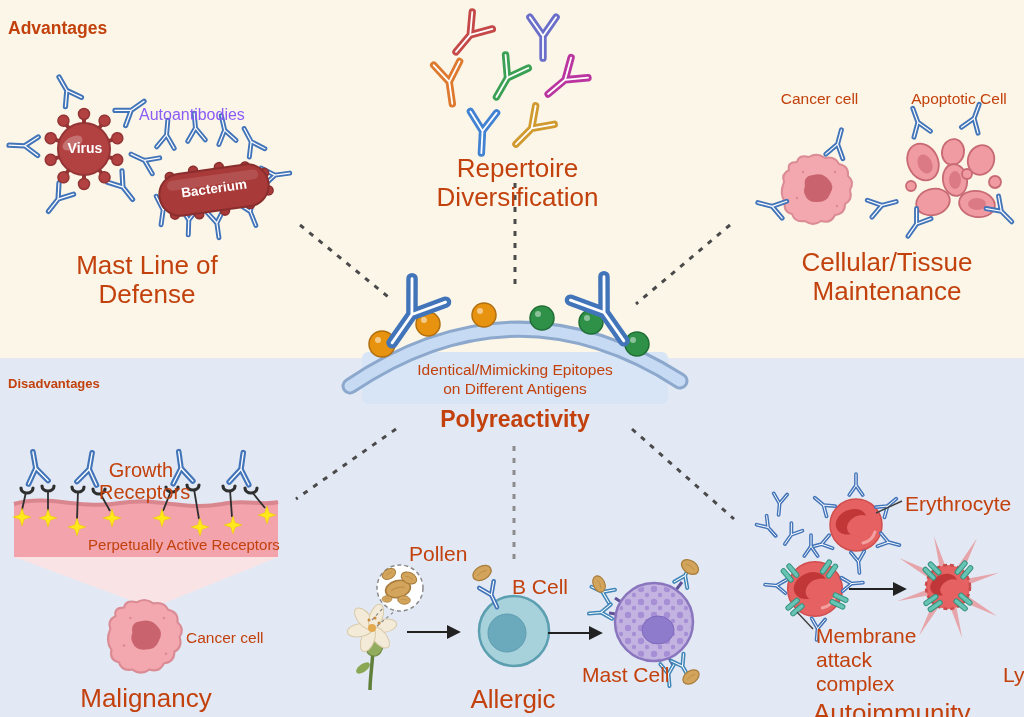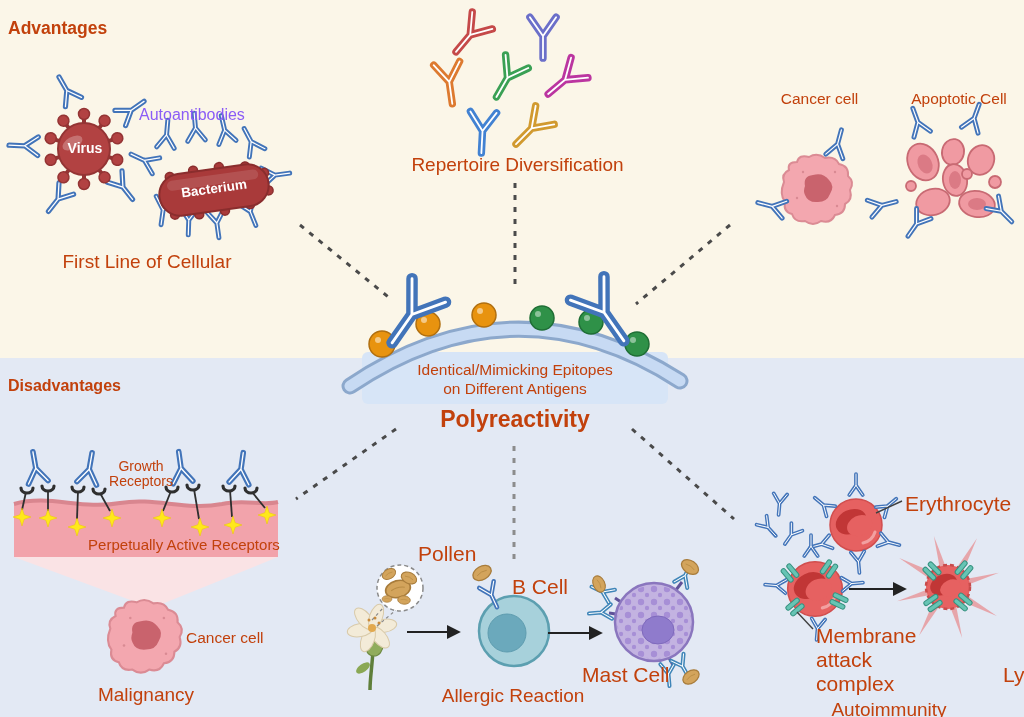--- a/index.html
+++ b/index.html
@@ -4,21 +4,21 @@
 <style>
   html,body{margin:0;padding:0;background:#888;}
   #stage{position:relative;width:1024px;height:717px;overflow:hidden;
          font-family:"Liberation Sans",sans-serif;background:#FBF6E8;}
   #bg-bottom{position:absolute;left:0;top:358px;width:1024px;height:359px;background:#E3E9F4;}
   svg{position:absolute;left:0;top:0;z-index:1;}
   .t{position:absolute;z-index:2;color:#c2410c;line-height:1.12;}
   .b{font-weight:bold;}
   .c{text-align:center;}
   .pre{white-space:pre-line;}
-  .cap{font-size:19px;text-align:center;}
+  .cap{font-size:26px;text-align:center;}
   .lbl{font-size:15.5px;}
   .lbl17{font-size:21px;}
   .white{color:#fff;}
   .abO{stroke:currentColor;stroke-width:9;fill:none;stroke-linecap:round;}
   .abI{stroke:#fff;stroke-width:2.2;fill:none;stroke-linecap:round;}
   .dash{stroke:#4A4A4A;stroke-width:3;stroke-dasharray:5 7;fill:none;}
   .dashlight{stroke:#8C8C8C;}
   .ptr{stroke:#3F3F3F;stroke-width:1.4;fill:none;}
   .arrow{stroke:#222;stroke-width:2.2;fill:none;}
 </style>
@@ -352,40 +352,41 @@
       <use href="#mac" transform="translate(964,570) rotate(40)"></use>
       <use href="#mac" transform="translate(933,603) rotate(235)"></use>
       <use href="#mac" transform="translate(963,602) rotate(130)"></use>
     </g>
   </svg>
 
   <div class="t b" style="left:8px;top:19px;font-size:17.5px;">Advantages</div>
   <div class="t" style="left:139px;top:106px;font-size:16px;color:#8b5cf6;">Autoantibodies</div>
   <div class="t b c white" style="left:53px;top:141px;width:64px;font-size:14px;">Virus</div>
   <div class="t b c white" style="left:167px;top:181px;width:94px;font-size:13.5px;transform:rotate(-8deg);">Bacterium</div>
-  <div class="t cap" style="left:35px;top:251px;width:224px;">First Line of Cellular</div>
+  <div class="t cap" style="left:35px;top:251px;width:224px;">Mast Line of Defense</div>
 
   <div class="t cap" style="left:395px;top:154px;width:245px;">Repertoire Diversification</div>
 
   <div class="t lbl c" style="left:772px;top:90px;width:95px;">Cancer cell</div>
   <div class="t lbl c" style="left:900px;top:90px;width:118px;">Apoptotic Cell</div>
+  <div class="t cap" style="left:750px;top:248px;width:274px;">Cellular/Tissue Maintenance</div>
 
   <div class="t c pre" style="left:378px;top:361px;width:274px;font-size:15.5px;line-height:1.22;">Identical/Mimicking Epitopes
 on Different Antigens</div>
   <div class="t b c" style="left:362px;top:407px;width:306px;font-size:23px;">Polyreactivity</div>
 
-  <div class="t b" style="left:8px;top:377px;font-size:16px;">Disadvantages</div>
-
-  <div class="t c pre" style="left:99px;top:459px;width:84px;font-size:14px;line-height:1.1;">Growth
+  <div class="t b" style="left:8px;top:377px;font-size:13px;">Disadvantages</div>
+
+  <div class="t c pre" style="left:99px;top:459px;width:84px;font-size:20px;line-height:1.1;">Growth
 Receptors</div>
   <div class="t c" style="left:88px;top:537px;width:192px;font-size:15px;">Perpetually Active Receptors</div>
   <div class="t lbl" style="left:186px;top:629px;">Cancer cell</div>
   <div class="t cap" style="left:73px;top:684px;width:146px;">Malignancy</div>
 
-  <div class="t lbl17" style="left:418px;top:542px;">Pollen</div>
+  <div class="t lbl17" style="left:409px;top:542px;">Pollen</div>
   <div class="t lbl17" style="left:512px;top:575px;">B Cell</div>
   <div class="t lbl17" style="left:582px;top:663px;">Mast Cell</div>
   <div class="t cap" style="left:422px;top:685px;width:182px;">Allergic Reaction</div>
 
   <div class="t lbl17" style="left:905px;top:492px;">Erythrocyte</div>
   <div class="t lbl17 pre" style="left:816px;top:624px;width:130px;line-height:1.15;">Membrane
 attack complex</div>
   <div class="t lbl17" style="left:1003px;top:623px;margin-top:40px;">Lysis</div>
   <div class="t cap" style="left:813px;top:699px;width:152px;text-decoration:underline;">Autoimmunity</div>
 </div>

